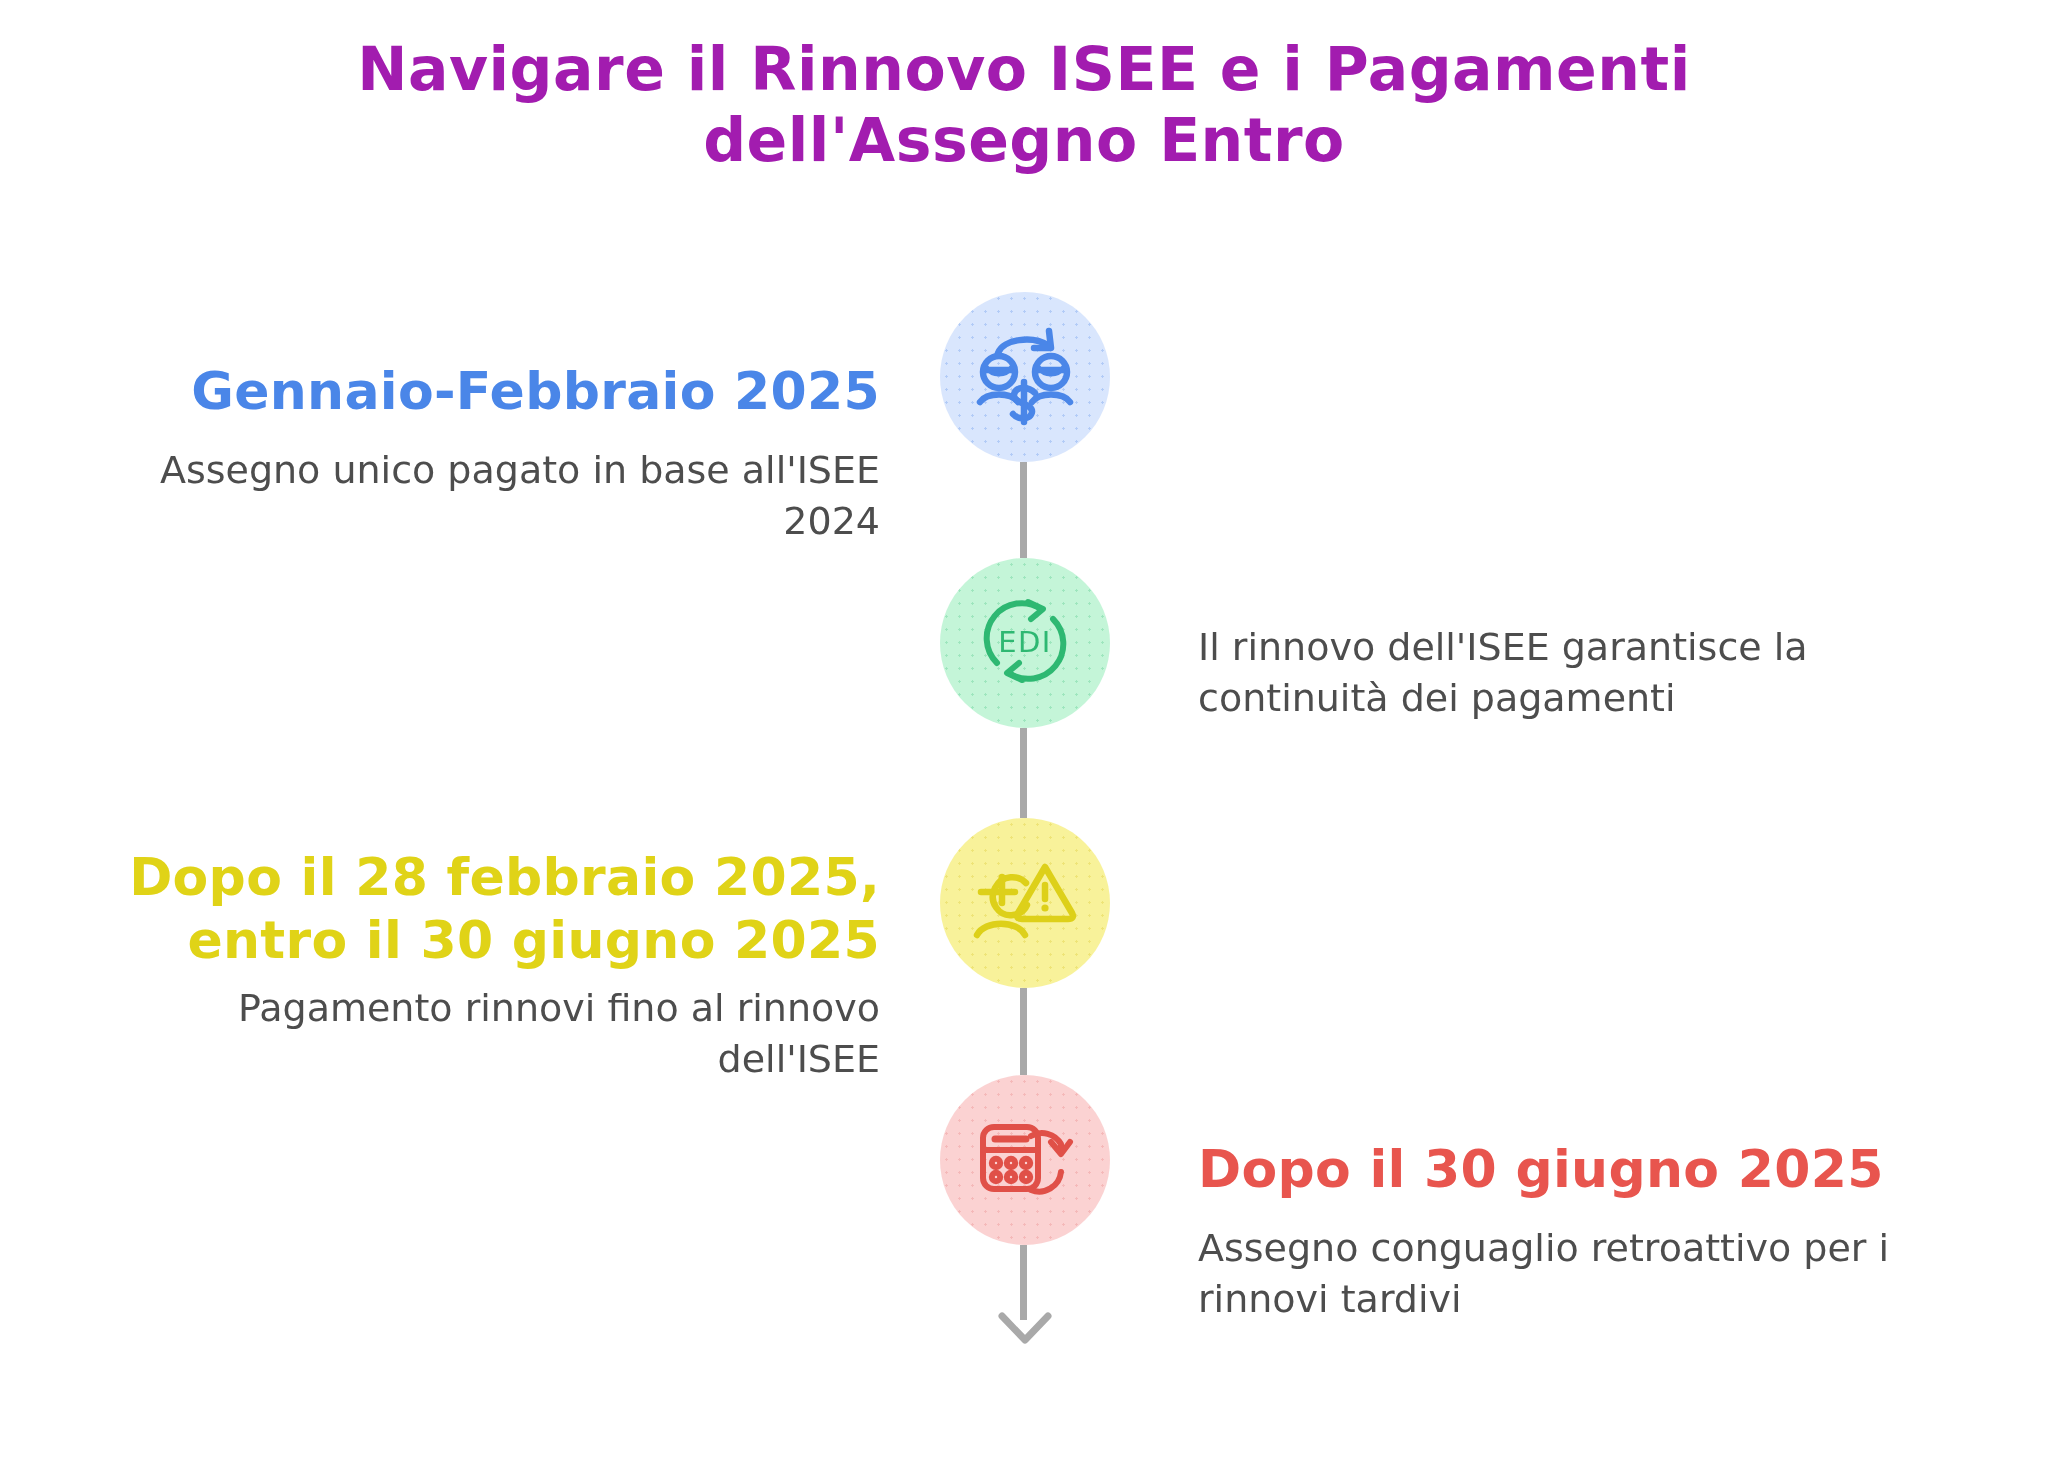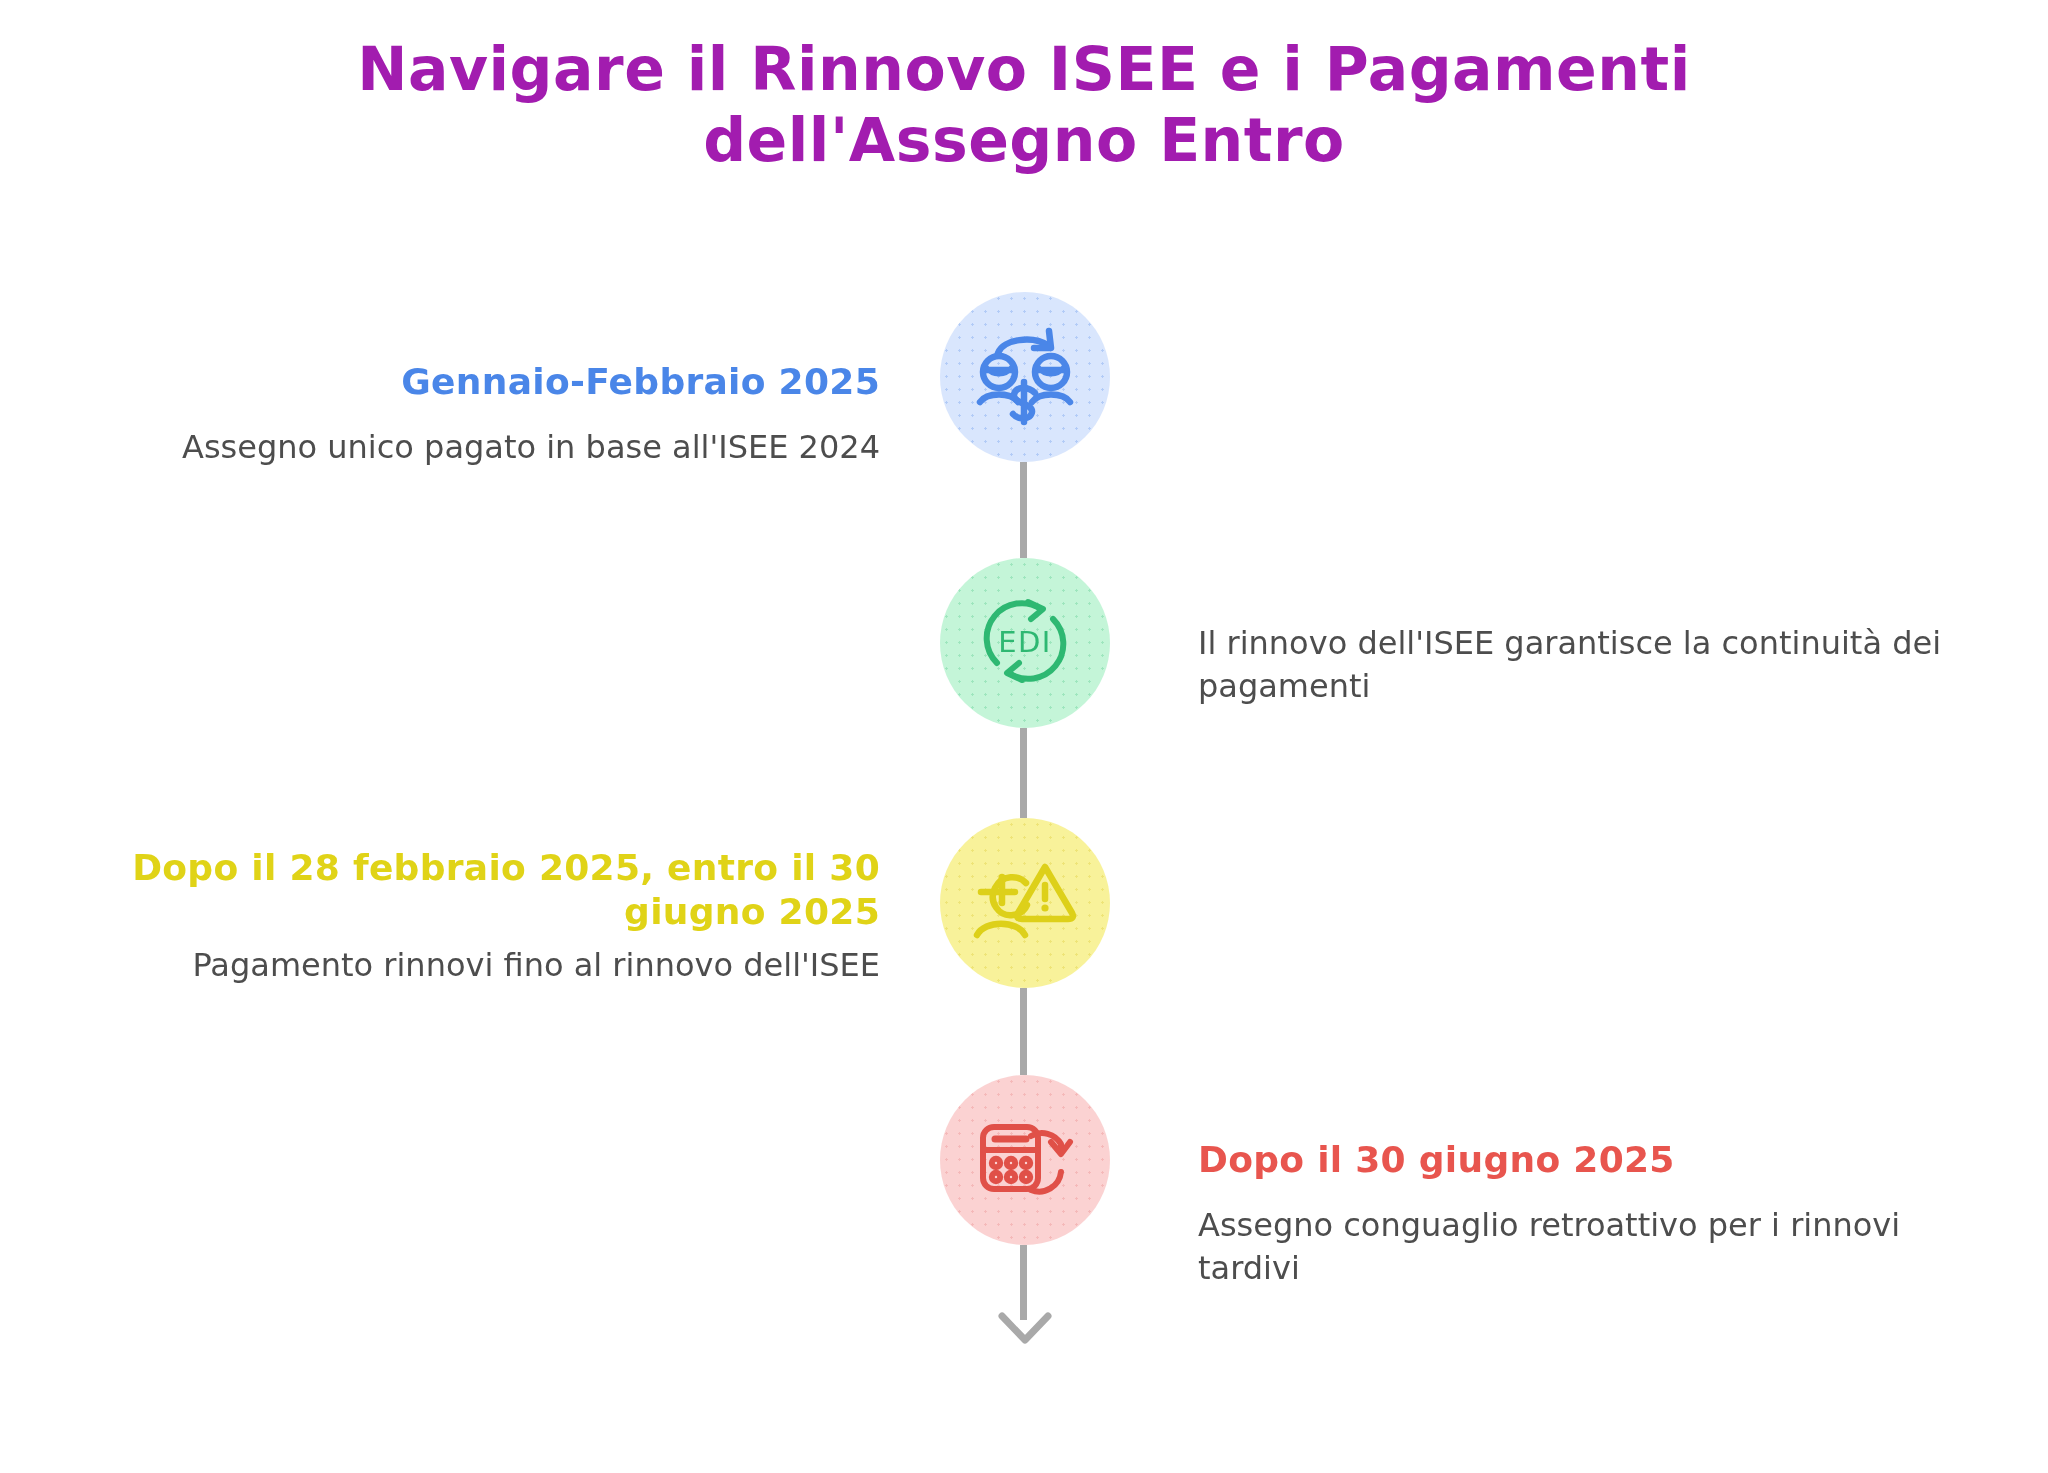--- a/index.html
+++ b/index.html
@@ -73,29 +73,29 @@
     top: 1290px;
     width: 80px;
     height: 70px;
   }
 
   
   .block { position: absolute; }
   .block .block-heading {
     font-family: "DejaVu Sans", sans-serif;
     font-weight: bold;
-    font-size: 36px;
+    font-size: 52px;
     line-height: 1.22;
     letter-spacing: 0.3px;
     margin: 0 0 22px 0;
   }
   .block .block-body {
     font-family: "DejaVu Sans", sans-serif;
     font-weight: normal;
-    font-size: 32px;
+    font-size: 38px;
     line-height: 1.34;
     color: #4d4d4d;
     margin: 0;
   }
 
   .block-left  { text-align: right; }
   .block-right { text-align: left; }
 
   #block-1 { left: 60px;   top: 360px;  width: 820px; }
   #block-2 { left: 1198px; top: 622px;  width: 760px; }

